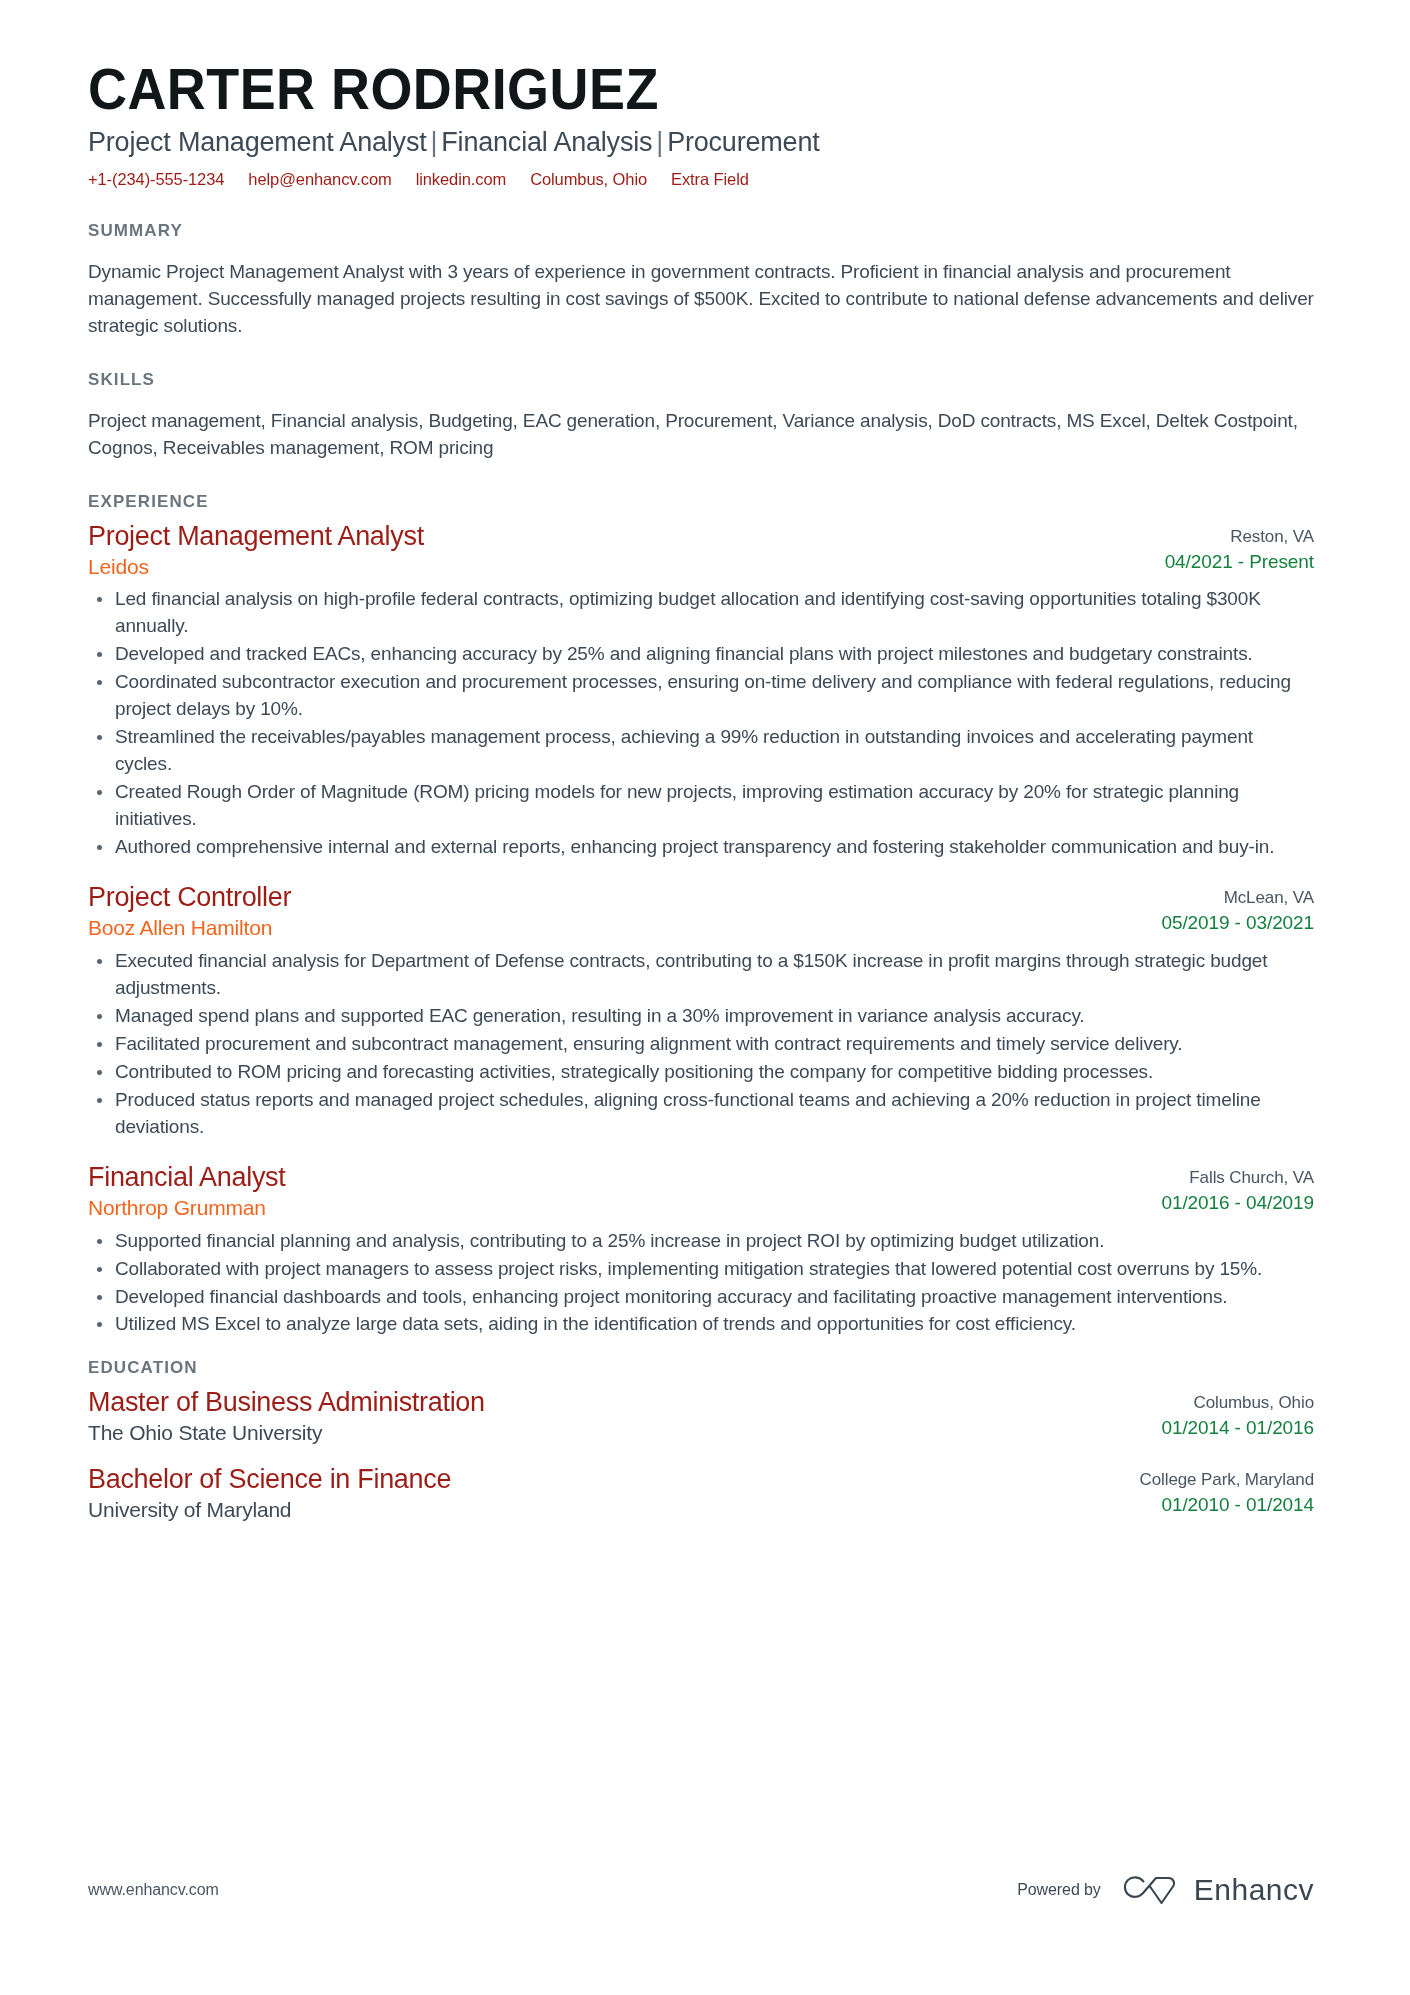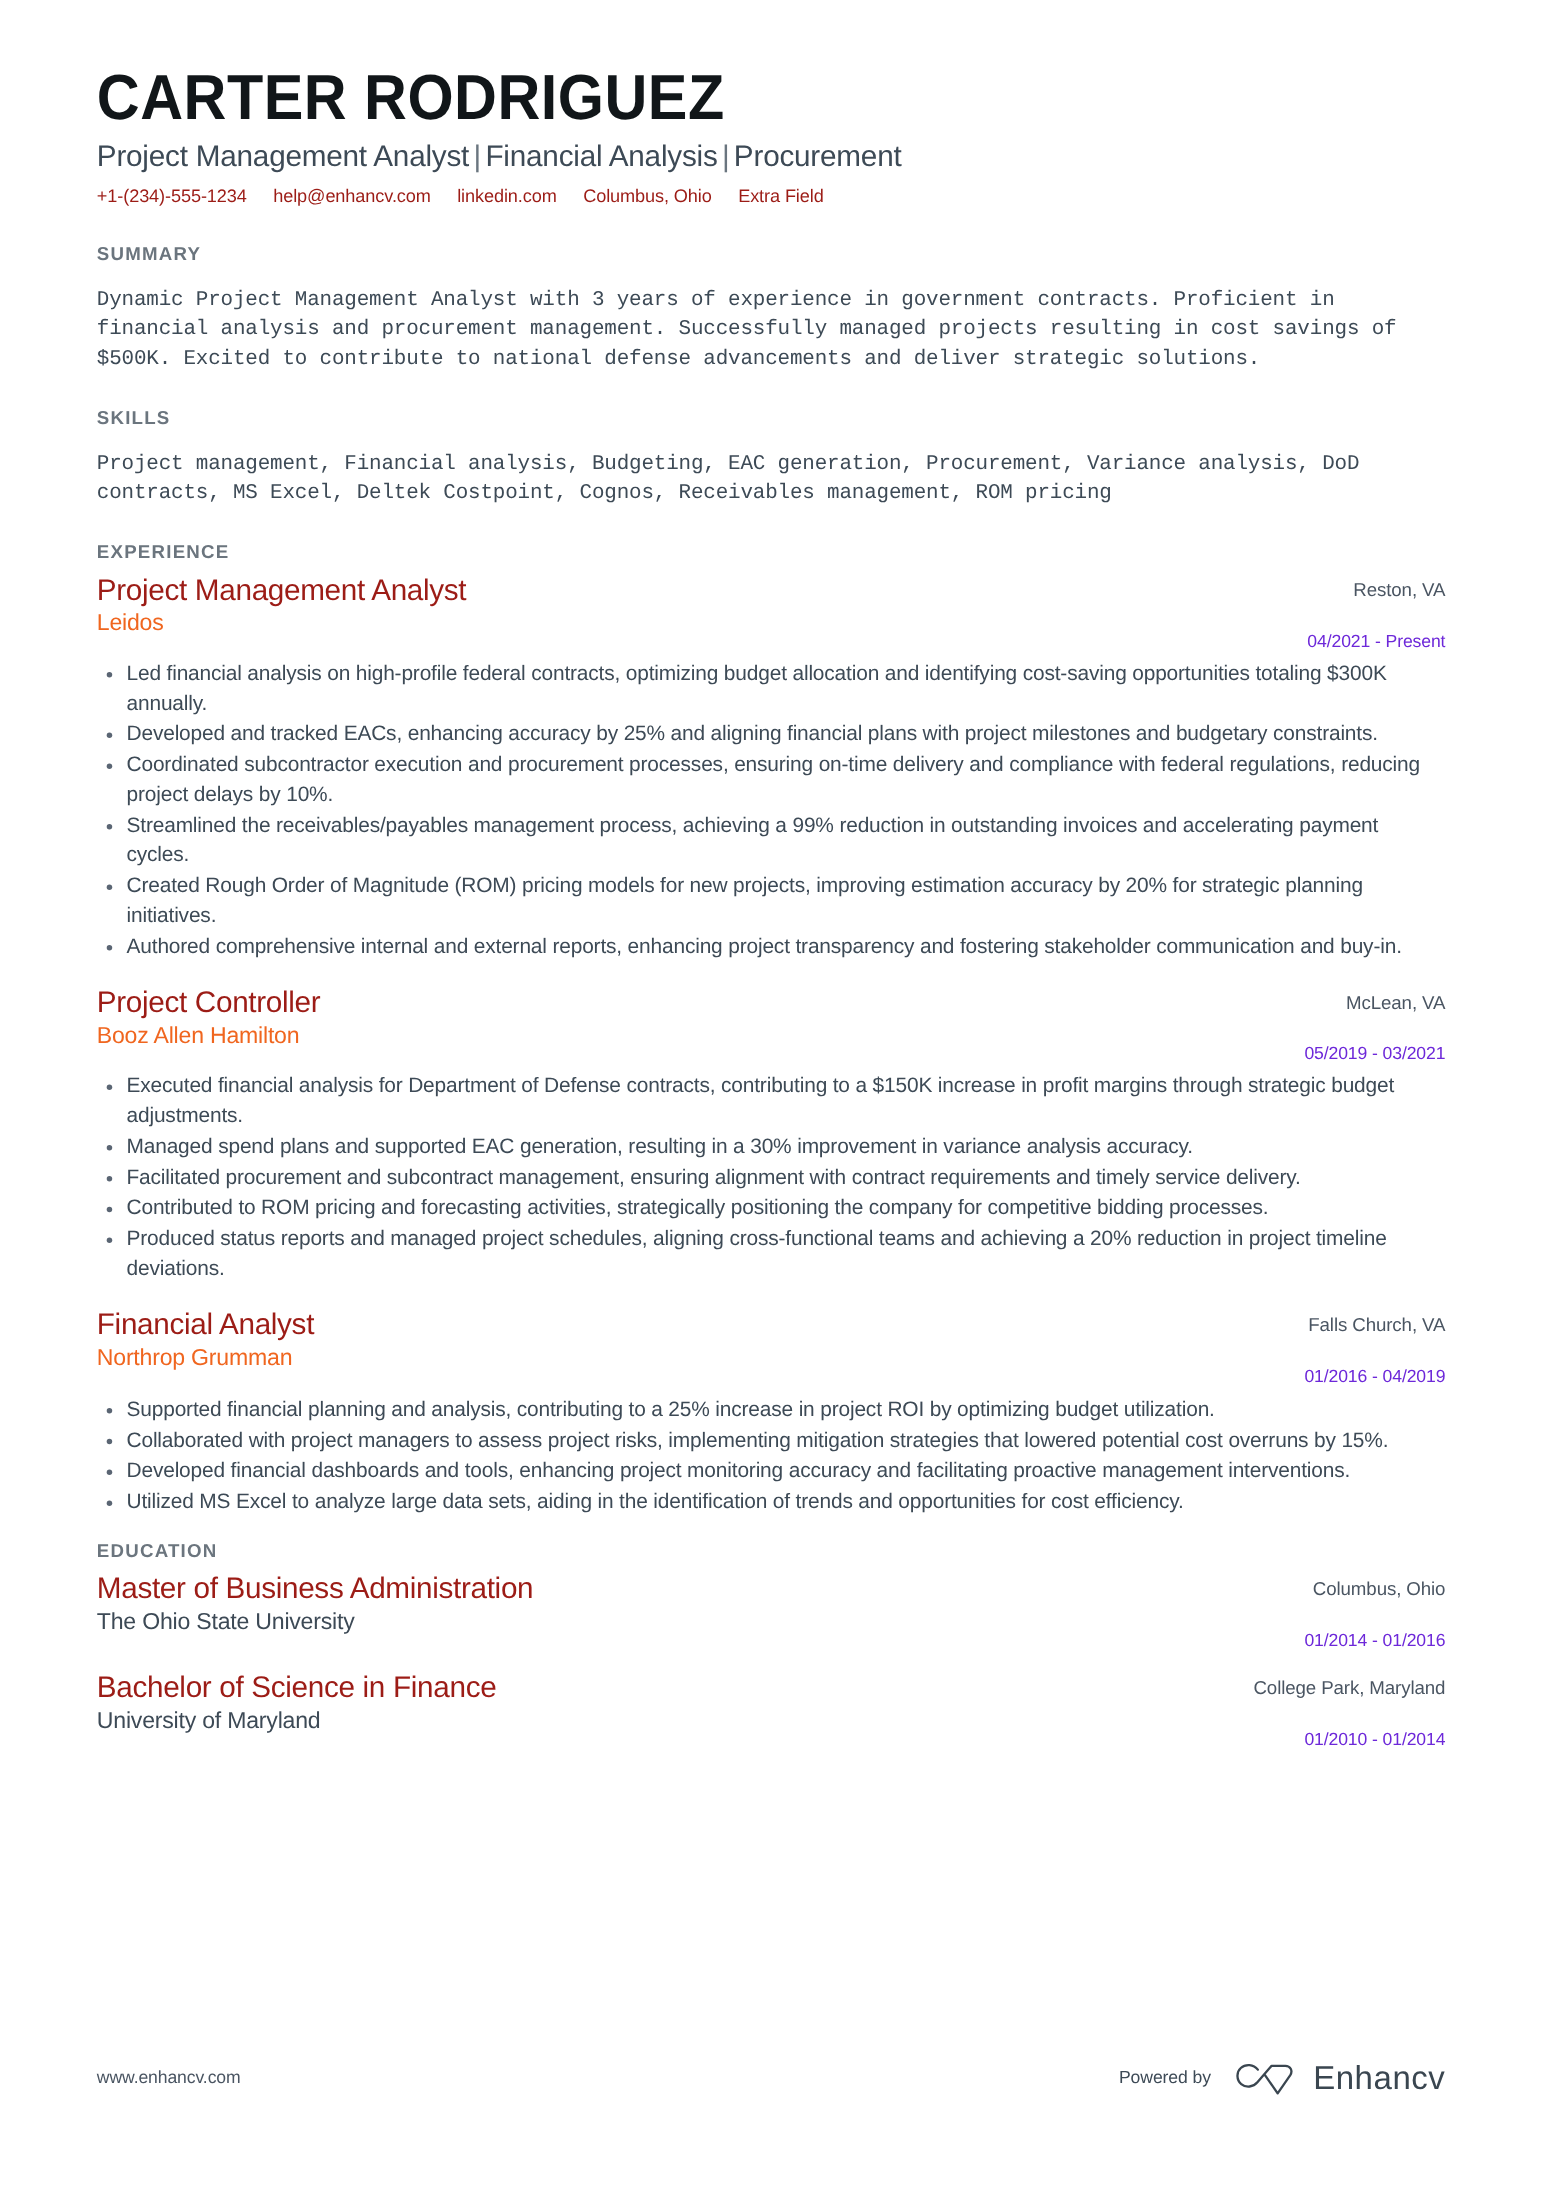--- a/index.html
+++ b/index.html
@@ -85,21 +85,20 @@
   }
 
   .section-title.tight { margin-bottom: 8px; }
 
   .body-text {
     font-size: 19px;
     line-height: 1.42;
     color: #3d4a56;
     margin-bottom: 30px;
     letter-spacing: -0.15px;
-    font-family: Liberation Mono, monospace;
   }
 
   
   .entry { margin-bottom: 4px; }
 
   .entry-head {
     display: flex;
     justify-content: space-between;
     align-items: flex-start;
   }
@@ -128,25 +127,25 @@
   .entry-org.muted { color: #3d4a56; }
 
   .entry-loc {
     font-size: 17px;
     line-height: 1.35;
     color: #4a5562;
     white-space: nowrap;
     letter-spacing: -0.1px;
   }
   .entry-date {
-    font-size: 16px;
+    font-size: 19px;
     line-height: 1.35;
-    color: #6d28d9;
-    white-space: nowrap;
-    margin-top: 24px;
+    color: #15803d;
+    white-space: nowrap;
+    margin-top: 0;
     letter-spacing: -0.1px;
   }
 
   ul.bullets {
     list-style: none;
     margin: 6px 0 20px 0;
     padding: 0;
   }
   ul.bullets li {
     position: relative;

